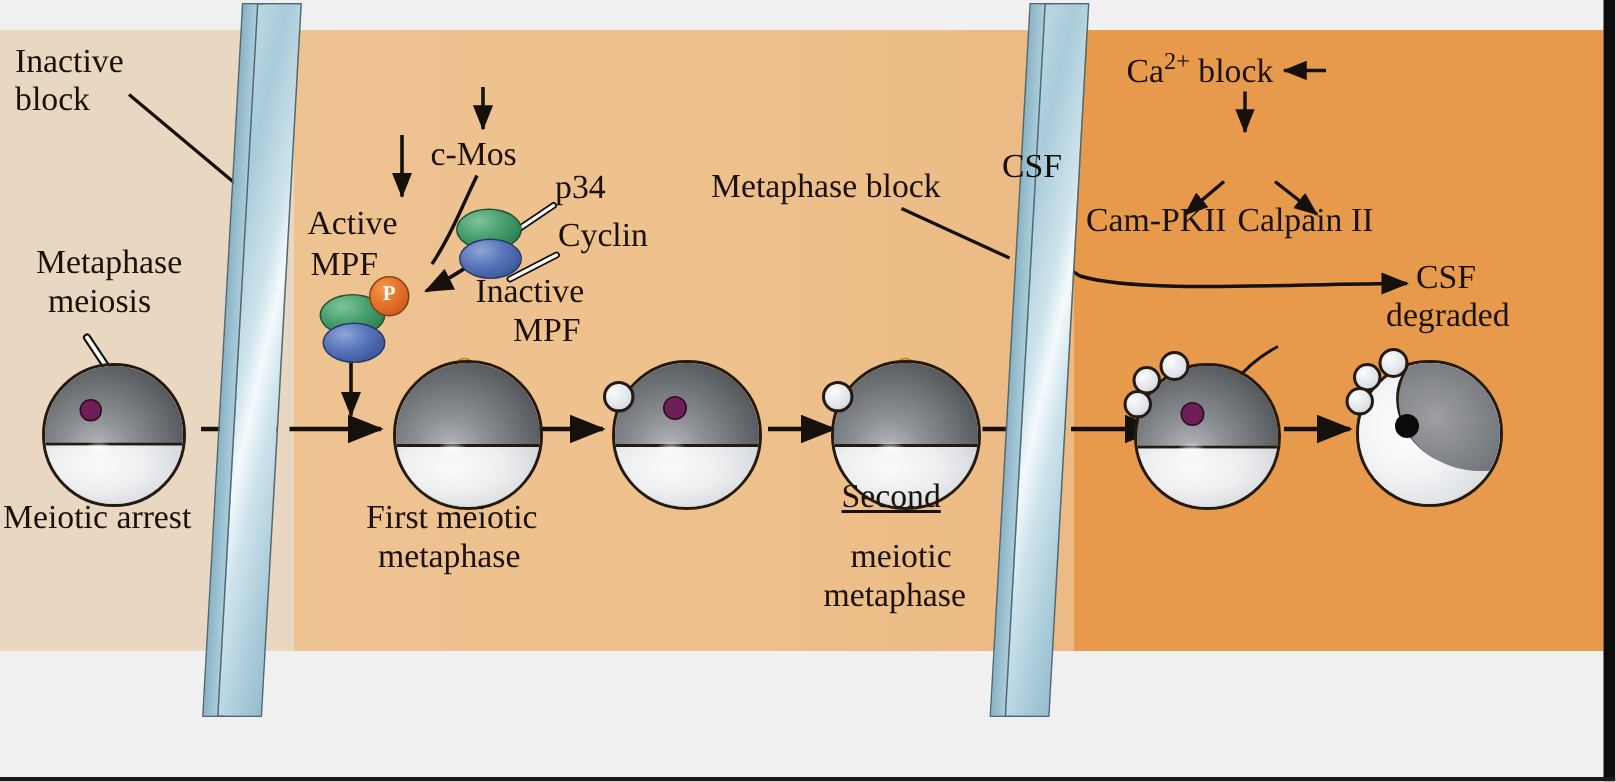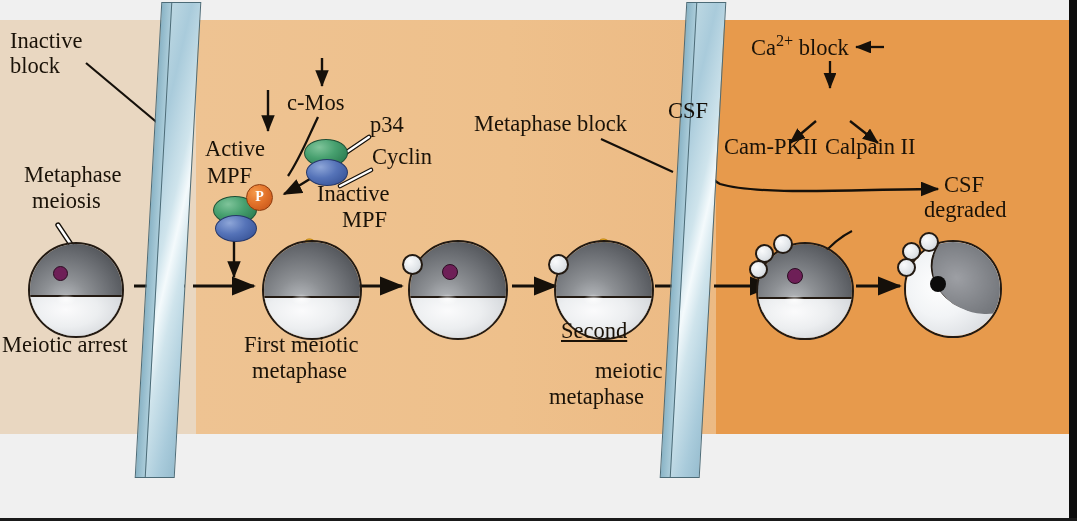--- a/index.html
+++ b/index.html
@@ -303,21 +303,21 @@
   <div class="lbl t22" style="left:317px;top:183px;">Inactive</div>
   <div class="lbl t22" style="left:342px;top:209px;">MPF</div>
 
   <div class="lbl t22" style="left:370px;top:114px;">p34</div>
   <div class="lbl t22" style="left:372px;top:146px;">Cyclin</div>
 
   <div class="lbl t22" style="left:228px;top:334px;margin-left:16px;">First meiotic</div>
   <div class="lbl t22" style="left:252px;top:360px;">metaphase</div>
 
   <div class="lbl t22" style="left:561px;top:320px;text-decoration:underline;">Second</div>
-  <div class="lbl t22" style="left:595px;top:360px;">meiotic</div>
+  <div class="lbl t22" style="left:567px;top:360px;">meiotic</div>
   <div class="lbl t22" style="left:549px;top:386px;">metaphase</div>
 
   <div class="lbl t22" style="left:474px;top:113px;">Metaphase block</div>
   <div class="lbl t22" style="left:668px;top:100px;color:#120d07;">CSF</div>
 
   <div class="lbl t22" style="left:751px;top:33px;"><span>Ca</span><span class="sup">2+</span><span>&nbsp;</span><span>block</span></div>
 
   <div class="lbl t22" style="left:724px;top:136px;">Cam-PKII</div>
   <div class="lbl t22" style="left:825px;top:136px;text-align:right;">Calpain II</div>
 

